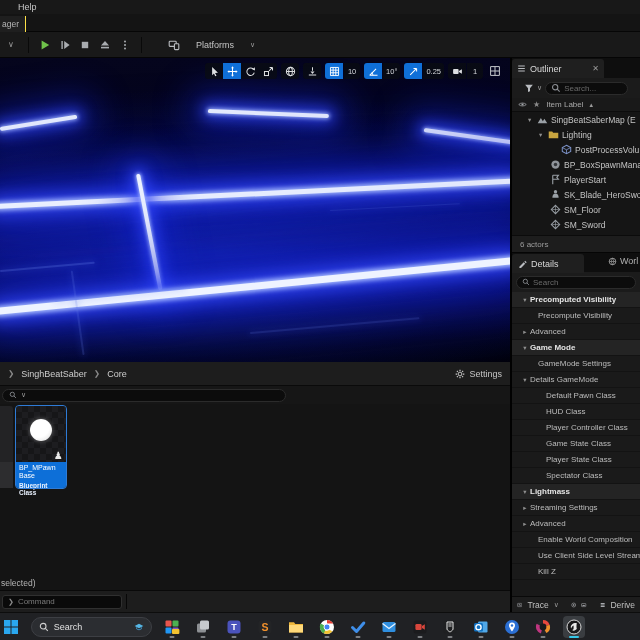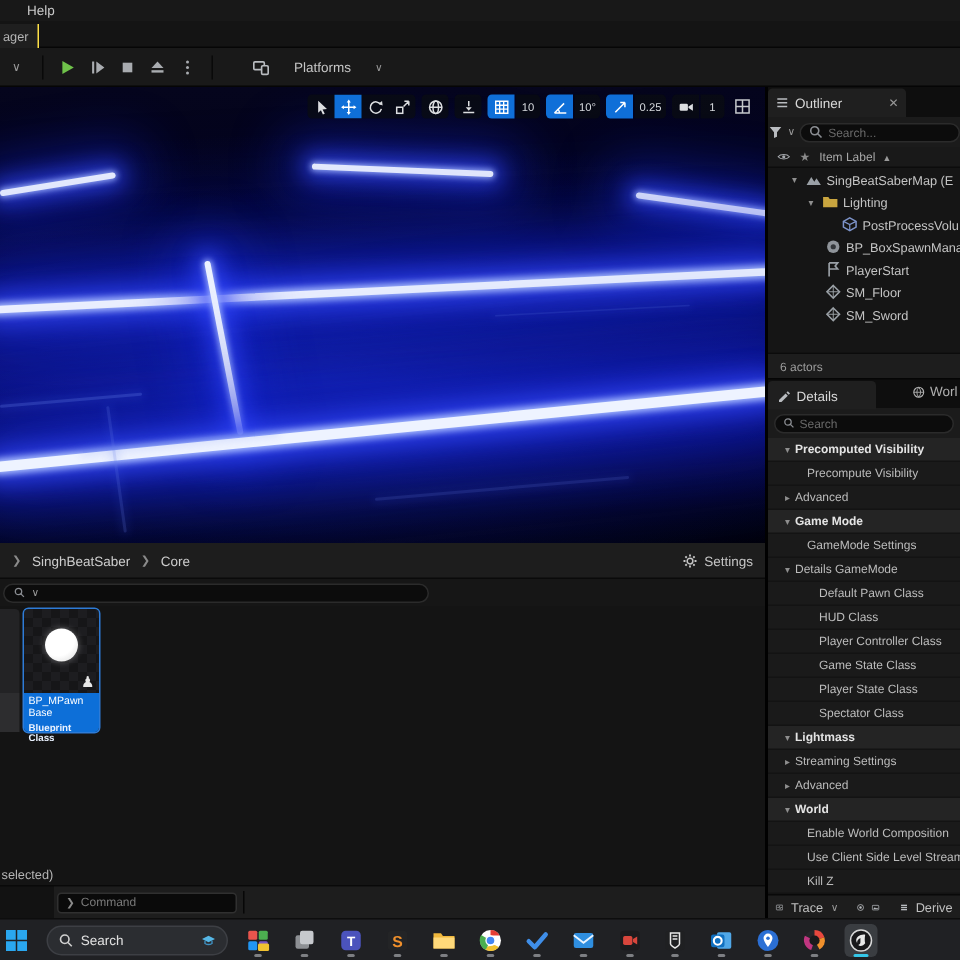--- a/index.html
+++ b/index.html
@@ -45,21 +45,21 @@
   .vp-plain svg { width:12px; height:12px; }
 
   
   #right-panel { position:absolute; left:512px; top:58px; width:128px; height:554px; background:#161616; }
   #vsep { position:absolute; left:510px; top:58px; width:2px; height:554px; background:#010101; }
   #outliner-tabrow { position:relative; height:20px; background:#0e0e0e; }
   #outliner-tab { position:absolute; left:0; top:1px; width:92px; height:19px; background:#1f1f1f; border-radius:3px 3px 0 0; display:flex; align-items:center; gap:4px; padding:0 5px; }
   #outliner-tab svg { width:9px; height:9px; }
   #outliner-tab .lbl { font-size:9px; color:#d8d8d8; flex:1; }
   #outliner-tab .x { font-size:8px; color:#9a9a9a; }
-  #outliner-filterrow { height:20px; display:flex; align-items:center; padding:0 0; gap:3px; background:#1b1b1b; }
+  #outliner-filterrow { height:20px; display:flex; align-items:center; padding:0 12px; gap:3px; background:#1b1b1b; }
   #outliner-filterrow svg { width:10px; height:10px; }
   .searchbox { flex:1; display:flex; align-items:center; gap:3px; height:13px; background:#0c0c0c; border:1px solid #2b2b2b; border-radius:7px; padding:0 5px; }
   .searchbox svg { width:8px; height:8px; }
   .searchbox .ph { font-size:8px; color:#6a6a6a; }
   #outliner-colheader { height:14px; display:flex; align-items:center; gap:6px; padding:0 6px; background:#191919; border-bottom:1px solid #0c0c0c; font-size:8px; color:#a8a8a8; }
   #outliner-colheader .star { font-size:8px; color:#8a8a8a; }
   #outliner-colheader svg { width:9px; height:9px; }
   #outliner-tree { height:123px; background:#151515; overflow:hidden; }
   .ol-row { display:flex; align-items:center; height:15px; font-size:8.5px; color:#c4c4c4; white-space:nowrap; overflow:hidden; }
   .ol-arrow { width:9px; font-size:6.5px; color:#8f8f8f; flex:none; }
@@ -102,21 +102,21 @@
   #asset-label { padding:2px 3px 0 3px; }
   #asset-label .l1 { font-size:7px; color:#fff; line-height:8px; }
   #asset-label .l2 { font-size:6.5px; font-weight:bold; color:#eaf2ff; margin-top:2px; }
   #asset-partial { position:absolute; left:0; top:2px; width:13px; height:82px; }
   #asset-partial .pt { height:56px; background:#232325; border-radius:0 3px 0 0; }
   #asset-partial .pl { height:26px; background:#2d2d2f; }
 
   
   #bl-status { position:absolute; left:0; top:576px; width:510px; height:36px; }
   #bl-selected { height:15px; background:#141414; border-bottom:1px solid #090909; font-size:8.5px; color:#b5b5b5; padding:2px 0 0 1px; }
-  #bl-cmdrow { height:21px; background:#1d1d1d; display:flex; align-items:center; padding:0 2px;margin-left:36px; }
+  #bl-cmdrow { height:21px; background:#1d1d1d; display:flex; align-items:center; padding:0 2px; }
   #cmd-input { width:120px; height:14px; background:#0a0a0a; border:1px solid #303030; border-radius:3px; display:flex; align-items:center; gap:4px; padding:0 5px; }
   #cmd-input .gl { font-size:7px; color:#8a8a8a; }
   #cmd-input .ph { font-size:8px; color:#7a7a7a; }
   #cmd-sep { width:1px; height:15px; background:#070707; margin-left:4px; }
 
   
   #taskbar { position:absolute; left:0; top:612px; width:640px; height:28px; background:#202124; border-top:1px solid #0d0d0d; display:flex; align-items:center; justify-content:center; gap:9px; padding-right:55px; }
   .tk { position:relative; width:22px; height:22px; display:flex; align-items:center; justify-content:center; border-radius:4px; }
   .tk svg { width:16px; height:16px; }
   .tk .dot { position:absolute; bottom:0px; left:50%; transform:translateX(-50%); width:5px; height:2px; border-radius:1px; background:#7d7f83; }
@@ -351,20 +351,28 @@
         <div class="ol-row">
           <span style="width:38px;flex:none"></span>
           <span class="ol-ico"><svg viewBox="0 0 12 12">
               <path d="M3 11.2 V1.4 M3 1.4 h6.2 l-1.8 2.2 1.8 2.2 H3" fill="none" stroke="#9aa0a6" stroke-width="1.2"></path>
             </svg></span>
           <span>PlayerStart</span>
         </div>
         <div class="ol-row">
           <span style="width:38px;flex:none"></span>
           <span class="ol-ico"><svg viewBox="0 0 12 12">
+              <circle cx="6" cy="2.9" r="1.8" fill="#9aa0a6"></circle>
+              <path d="M6 5 C3.6 5 2.6 7 2.6 9.6 h6.8 C9.4 7 8.4 5 6 5z" fill="#9aa0a6"></path>
+            </svg></span>
+          <span>SK_Blade_HeroSwo</span>
+        </div>
+        <div class="ol-row">
+          <span style="width:38px;flex:none"></span>
+          <span class="ol-ico"><svg viewBox="0 0 12 12">
               <path d="M6 1.4 L10.6 6 L6 10.6 L1.4 6z" fill="none" stroke="#9aa0a6" stroke-width="1.1"></path>
               <path d="M6 1.4 V10.6 M1.4 6 H10.6" stroke="#9aa0a6" stroke-width="0.7"></path>
             </svg></span>
           <span>SM_Floor</span>
         </div>
         <div class="ol-row">
           <span style="width:38px;flex:none"></span>
           <span class="ol-ico"><svg viewBox="0 0 12 12">
               <path d="M6 1.4 L10.6 6 L6 10.6 L1.4 6z" fill="none" stroke="#9aa0a6" stroke-width="1.1"></path>
               <path d="M6 1.4 V10.6 M1.4 6 H10.6" stroke="#9aa0a6" stroke-width="0.7"></path>
@@ -461,25 +469,20 @@
         </div>
         <div class="det-row">
           <span style="width:8px;flex:none"></span>
           <span class="det-arrow">▸</span>
           <span>Streaming Settings</span>
         </div>
         <div class="det-row">
           <span style="width:8px;flex:none"></span>
           <span class="det-arrow">▸</span>
           <span>Advanced</span>
-        </div>
-        <div class="det-row cat">
-          <span style="width:8px;flex:none"></span>
-          <span class="det-arrow">▾</span>
-          <span>World</span>
         </div>
         <div class="det-row">
           <span style="width:26px;flex:none"></span>
           <span>Enable World Composition</span>
         </div>
         <div class="det-row">
           <span style="width:26px;flex:none"></span>
           <span>Use Client Side Level Streaming Volum</span>
         </div>
         <div class="det-row">

